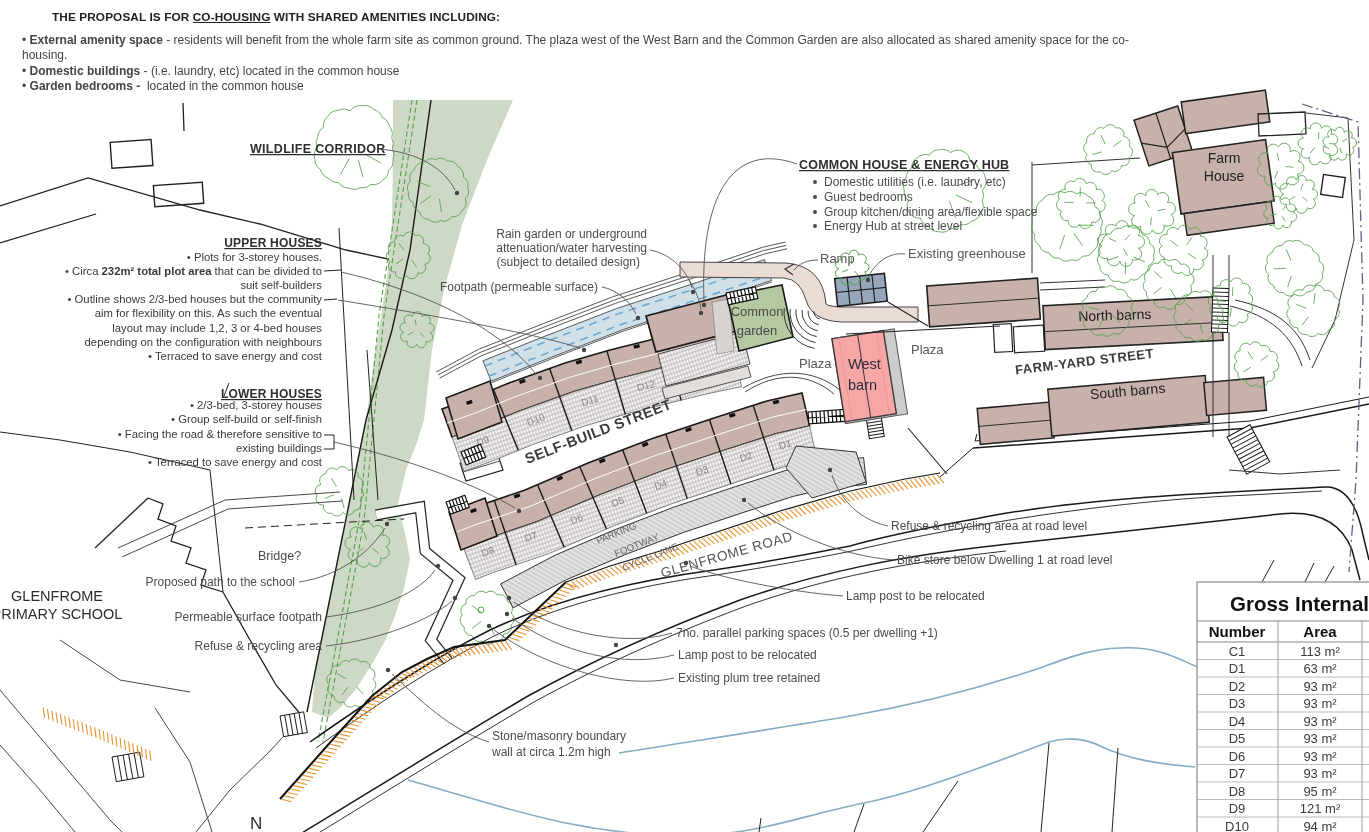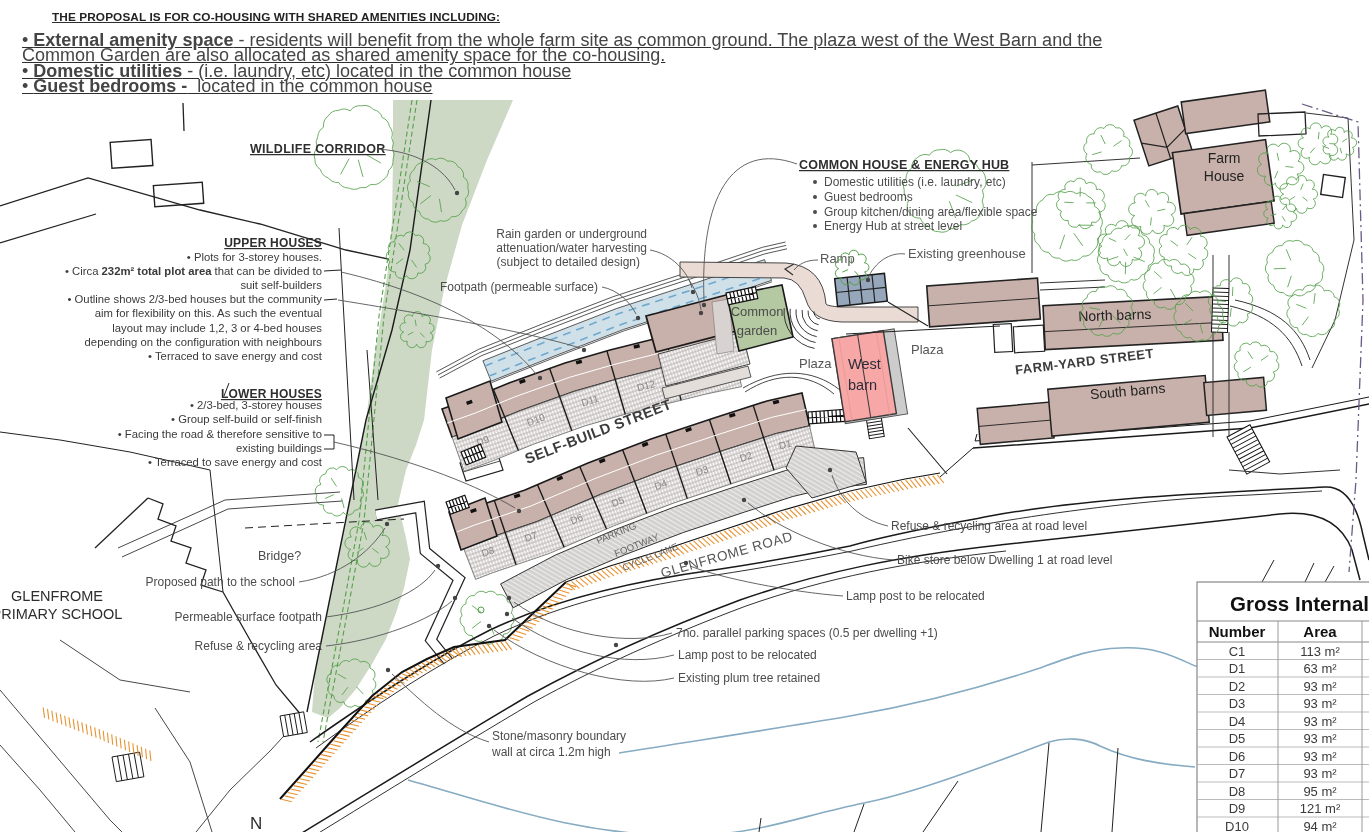--- a/index.html
+++ b/index.html
@@ -508,20 +508,20 @@
         <text x="1320" y="778.0" font-size="13" fill="#3a3a3a" text-anchor="middle">93 m²</text>
         <text x="1237" y="795.5" font-size="13" fill="#3a3a3a" text-anchor="middle">D8</text>
         <text x="1320" y="795.5" font-size="13" fill="#3a3a3a" text-anchor="middle">95 m²</text>
         <text x="1237" y="813.0" font-size="13" fill="#3a3a3a" text-anchor="middle">D9</text>
         <text x="1320" y="813.0" font-size="13" fill="#3a3a3a" text-anchor="middle">121 m²</text>
         <text x="1237" y="830.5" font-size="13" fill="#3a3a3a" text-anchor="middle">D10</text>
         <text x="1320" y="830.5" font-size="13" fill="#3a3a3a" text-anchor="middle">94 m²</text>
       </g>
 </svg>
 
-<div style="position:absolute;left:0;top:0;width:1155px;font-family:'Liberation Sans',sans-serif;color:#2e2e2e;text-decoration:underline;">
+<div style="position:absolute;left:0;top:0;width:1155px;font-family:'Liberation Sans',sans-serif;color:#2e2e2e;">
 <div style="margin:10px 0 0 52px;font-size:11.8px;font-weight:bold;color:#222;letter-spacing:0.1px;">THE PROPOSAL IS FOR <span style="text-decoration:underline">CO-HOUSING</span> WITH SHARED AMENITIES INCLUDING:</div>
-<div style="margin:9px 0 0 22px;font-size:18px;line-height:15.4px;color:#454545;">
+<div style="margin:9px 0 0 22px;font-size:12px;line-height:15.4px;color:#454545;">
 <div>• <b>External amenity space</b> - residents will benefit from the whole farm site as common ground. The plaza west of the West Barn and the Common Garden are also allocated as shared amenity space for the co-housing.</div>
-<div>• <b>Domestic utilities</b> - (i.e. laundry, etc) located in the common house</div>
-<div>• <b>Guest bedrooms -</b>&nbsp; located in the common house</div>
+<div>• <b>Domestic buildings</b> - (i.e. laundry, etc) located in the common house</div>
+<div>• <b>Garden bedrooms -</b>&nbsp; located in the common house</div>
 </div>
 </div>
 </div>
 </body></html>

